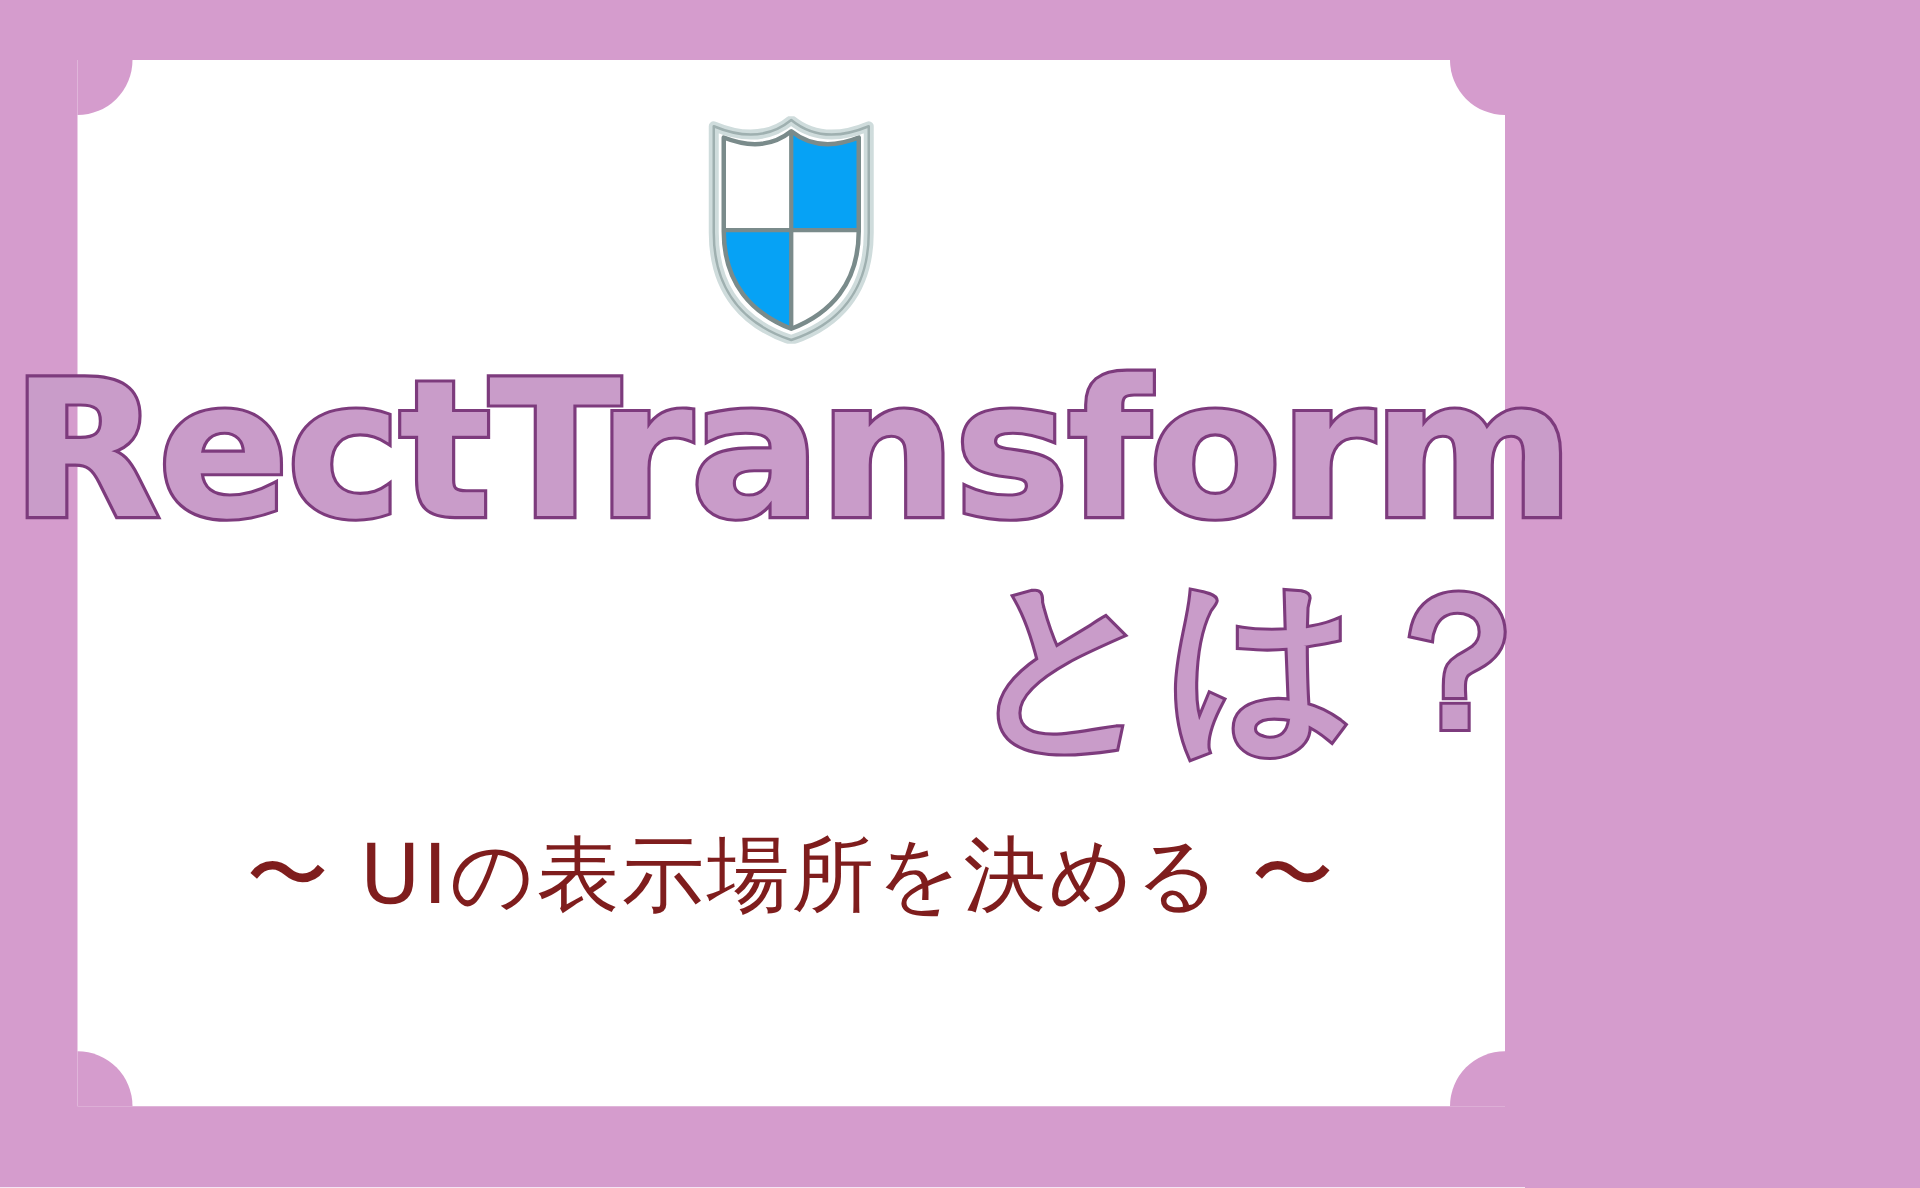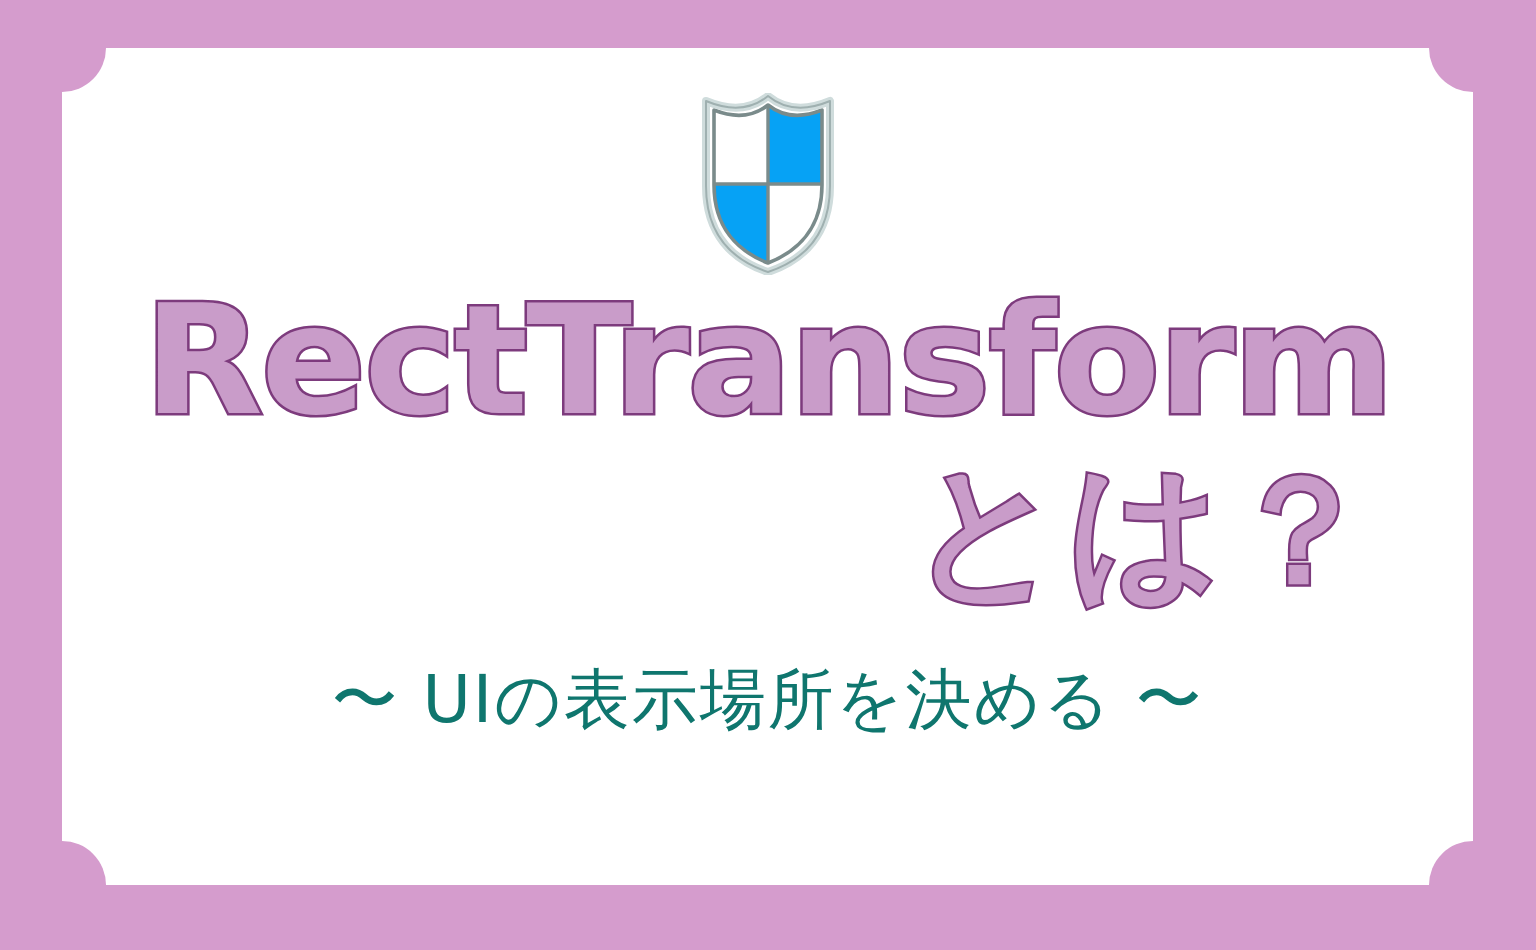--- a/index.html
+++ b/index.html
@@ -21,21 +21,21 @@
     height: 950px;
     background: #d59ccd;
     box-sizing: border-box;
   }
 
   
   #card {
     position: absolute;
     left: 62px;
     top: 48px;
-    width: 1411px;
+    width: 1142px;
     height: 837px;
     background: #ffffff;
   }
 
   
   .corner {
     position: absolute;
     width: 44px;
     height: 44px;
     background: #d59ccd;
@@ -93,21 +93,21 @@
     letter-spacing: 4px;
     text-align: right;
   }
 
   
   #subtitle {
     margin-top: 62px;
     font-family: "DejaVu Sans", "Liberation Sans", sans-serif;
     font-weight: 400;
     font-size: 66px;
-    color: #0f766e;
+    color: #7f1d1d;
     letter-spacing: 2px;
     white-space: nowrap;
     line-height: 1;
     flex: 0 0 auto;
   }
 </style>
 </head>
 <body>
 
 <div id="thumbnail">

